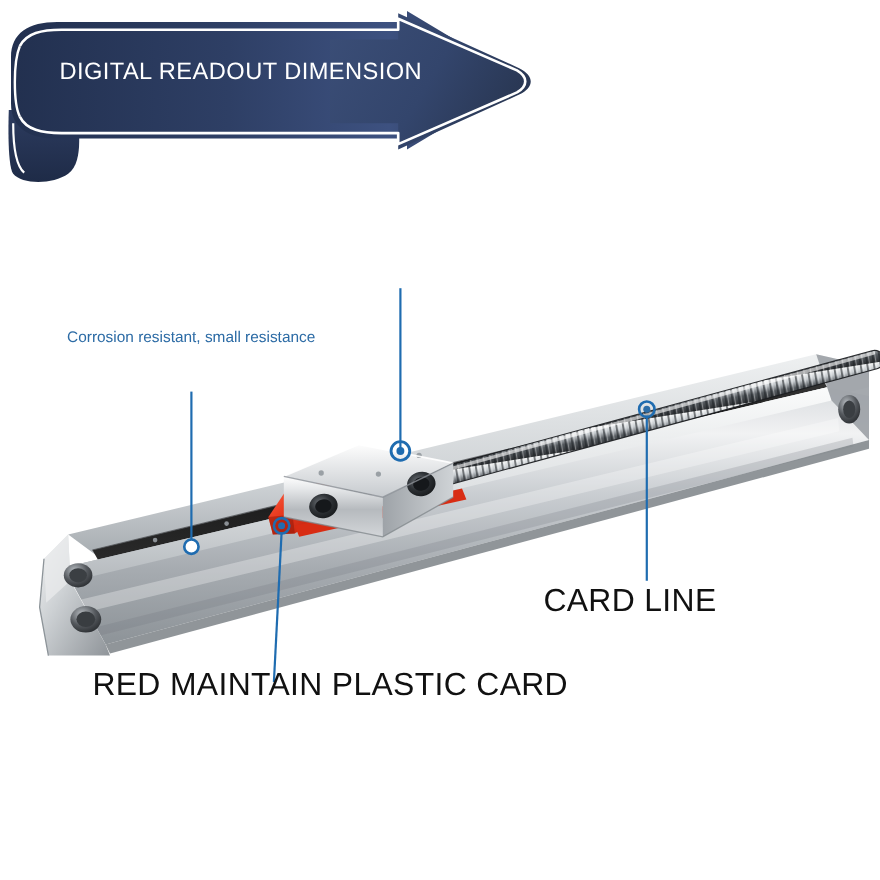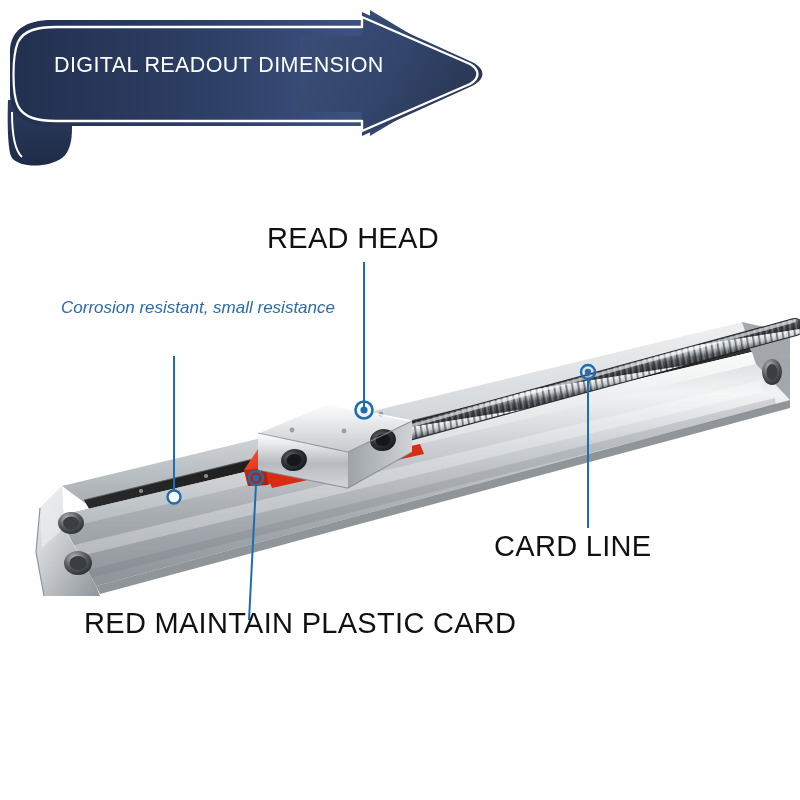--- a/index.html
+++ b/index.html
@@ -52,21 +52,21 @@
     color: #111111;
     font-size: 29px;
     letter-spacing: 0.3px;
     white-space: nowrap;
     font-family: "Liberation Sans", sans-serif;
   }
 
   #readhead-sub  { left: 126px; top: 199px; }
   #readhead-main { left: 267px; top: 222px; }
 
-  #dustseal-sub  { left: 61px;  top: 298px; font-size: 17px; font-style: italic; }
+  #dustseal-sub  { left: 61px;  top: 298px; font-size: 14px; }
   #dustseal-main { left: 79px;  top: 320px; }
 
   #cable-main    { left: 494px; top: 530px; }
   #cable-sub     { left: 409px; top: 573px; }
 
   #redcard-main  { left: 84px;  top: 607px; }
 
   
   #leaders, #product {
     position: absolute;
@@ -280,21 +280,20 @@
 
     <line x1="588" y1="378" x2="588" y2="528" stroke="#1f6cb0" stroke-width="2"></line>
     <circle cx="588" cy="372" r="7" fill="none" stroke="#1f6cb0" stroke-width="2.4"></circle>
     <circle cx="588" cy="372" r="3.2" fill="#2d6ea8"></circle>
 
     <line x1="256" y1="484" x2="249" y2="620" stroke="#1f6cb0" stroke-width="2"></line>
     <circle cx="256" cy="478" r="7" fill="none" stroke="#1f6cb0" stroke-width="2.4"></circle>
     <circle cx="256" cy="478" r="3.2" fill="#1f6cb0"></circle>
   </svg>
 
-  <div class="main-text" id="readhead-main">READ HEAD</div>
 
   <div class="sub-text" id="dustseal-sub">Corrosion resistant, small resistance</div>
 
   <div class="main-text" id="cable-main">CARD LINE</div>
 
   <div class="main-text" id="redcard-main">RED MAINTAIN PLASTIC CARD</div>
 
 </div>
 
 </body></html>

